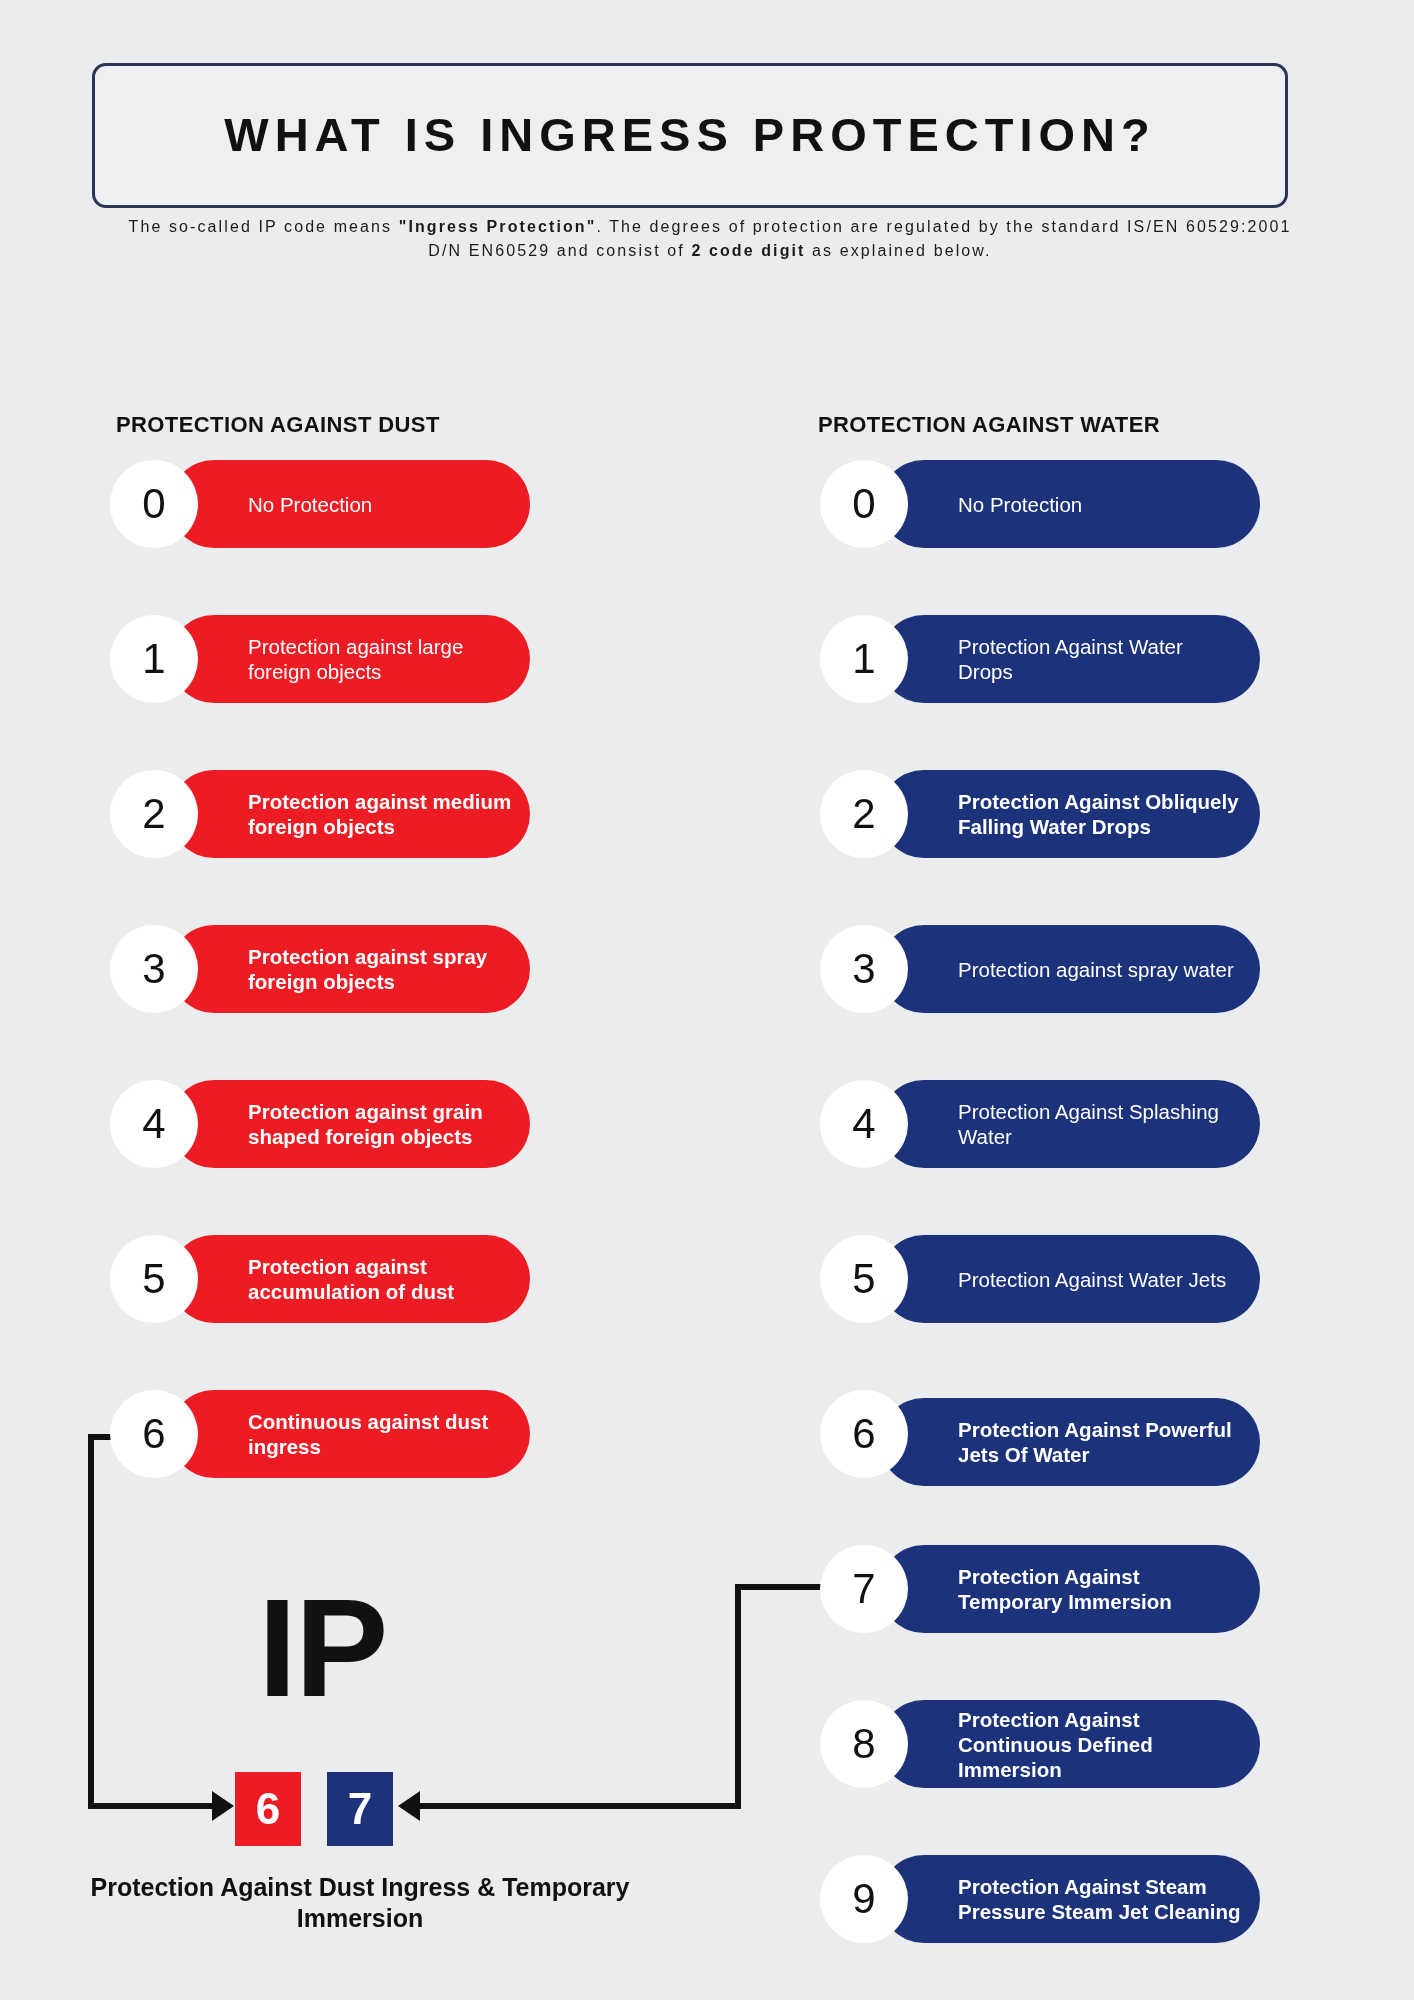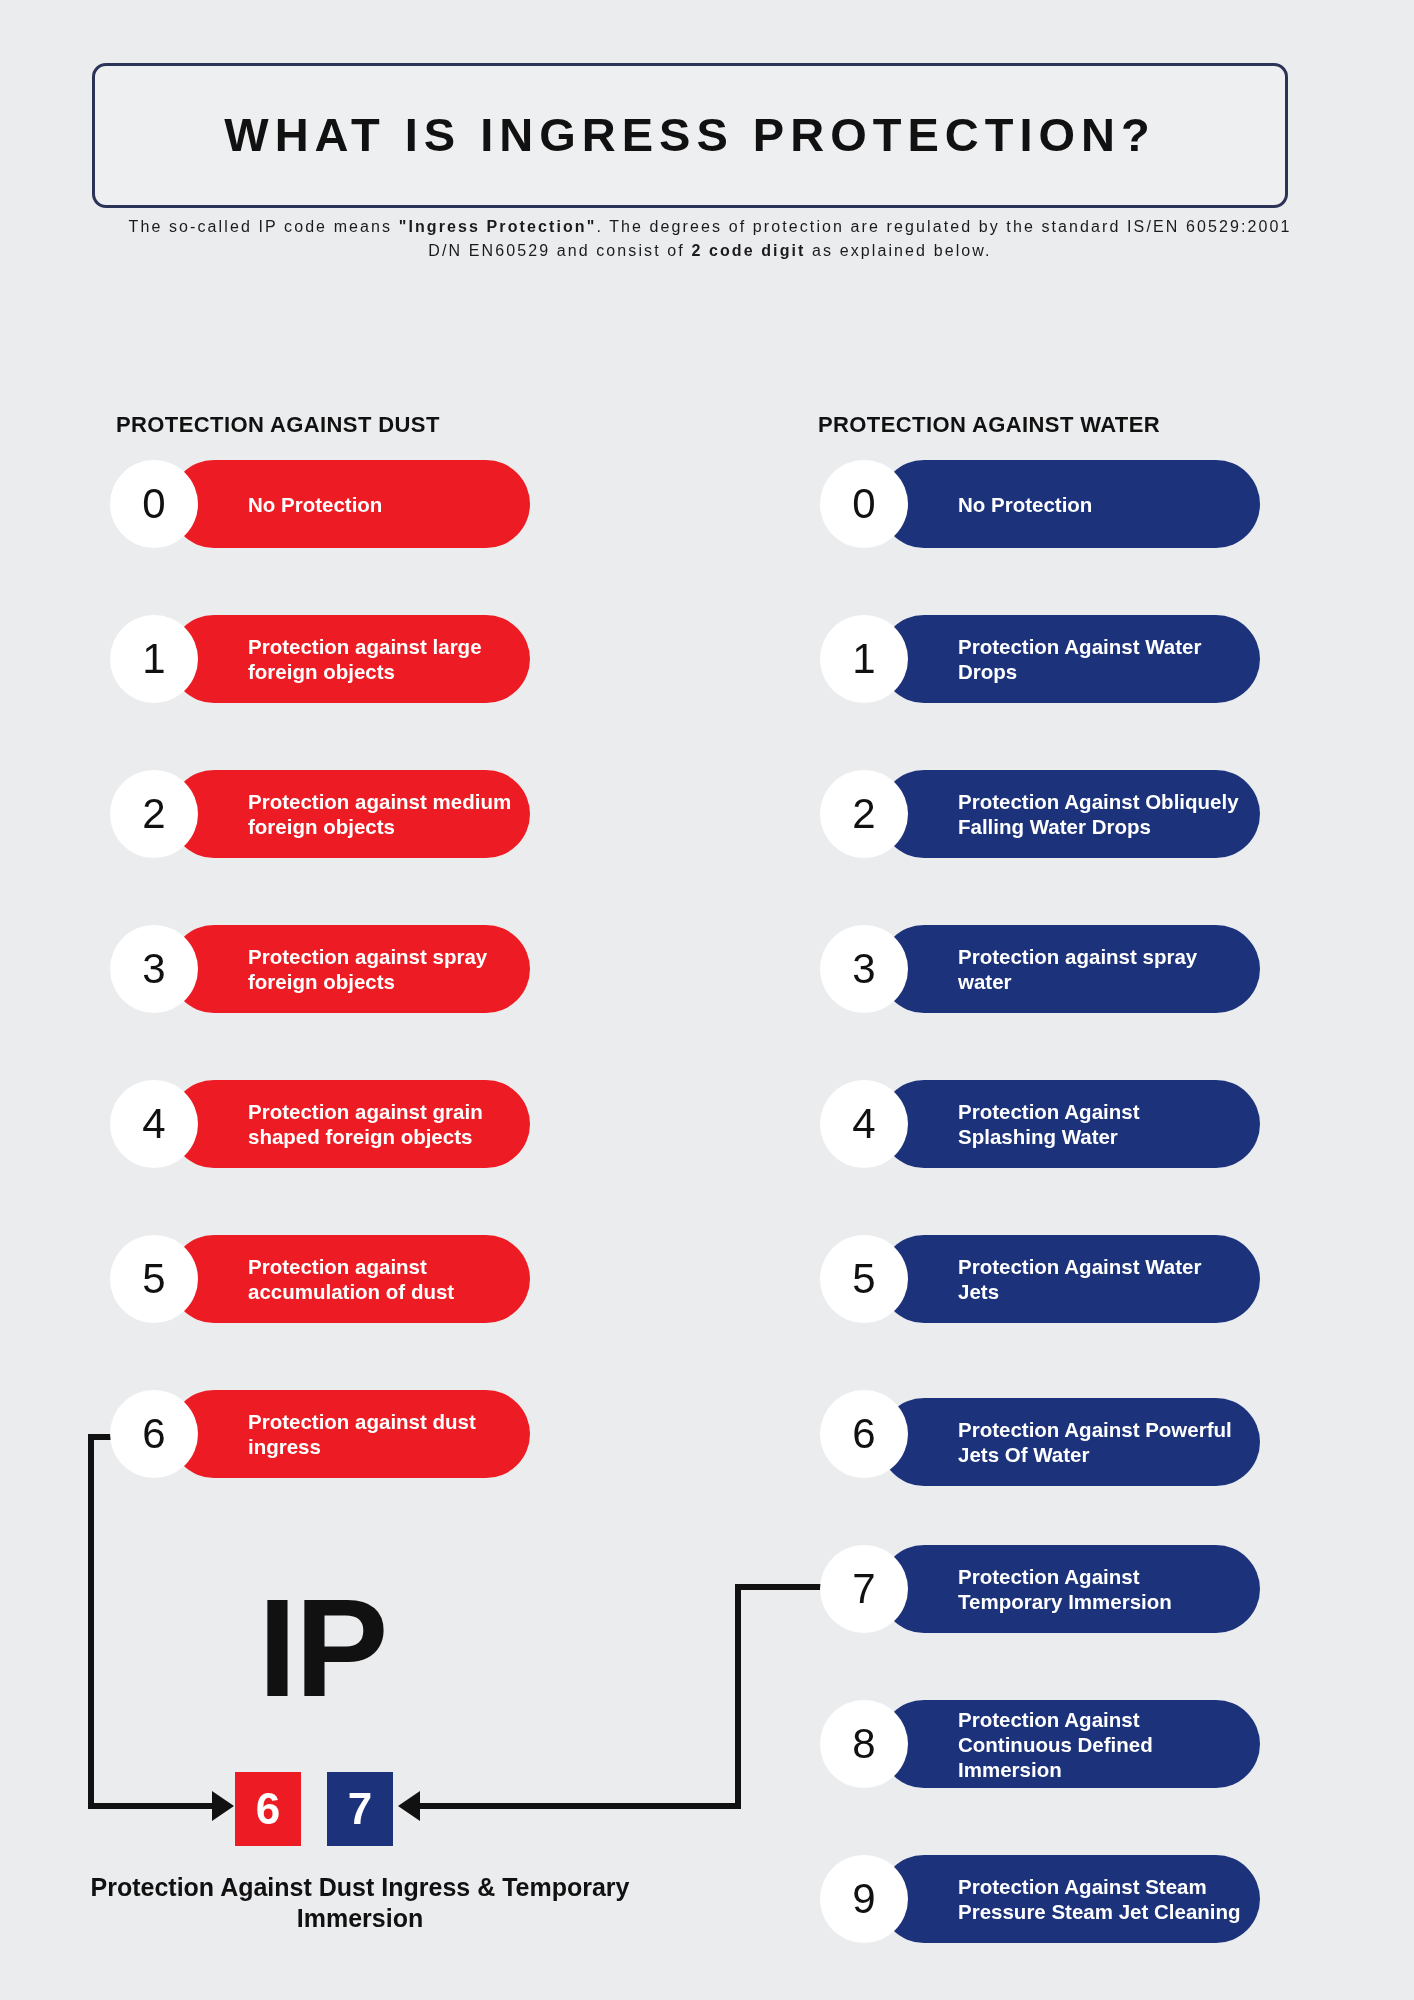--- a/index.html
+++ b/index.html
@@ -83,21 +83,21 @@
     box-sizing: border-box;
     padding-left: 78px;
     padding-right: 18px;
   }
   .pill-red  { background: #ed1c24; }
   .pill-blue { background: #1c337c; }
   .pill-label {
     color: #ffffff;
     font-size: 20.5px;
     line-height: 1.22;
-    font-weight: bold;
+    font-weight: normal;
   }
   .pill-label.bold { font-weight: bold; }
   .circle {
     position: absolute;
     left: 0;
     top: 0;
     width: 88px;
     height: 88px;
     border-radius: 50%;
     background: #ffffff;
@@ -234,21 +234,21 @@
 <div class="row" style="left:110px; top:1235px; width:420px;">
   <div class="pill pill-red" style="width:360px;">
     <div class="pill-label bold">Protection against accumulation of dust</div>
   </div>
   <div class="circle">
       <span>5</span>
     </div>
 </div>
 <div class="row" style="left:110px; top:1390px; width:420px;">
   <div class="pill pill-red" style="width:360px;">
-    <div class="pill-label bold">Protection against dust ingress</div>
+    <div class="pill-label bold">Continuous against dust ingress</div>
   </div>
   <div class="circle">
       <span>6</span>
     </div>
 </div>
 
 <div class="row" style="left:820px; top:460px; width:420px;">
   <div class="pill pill-blue" style="width:380px;">
     <div class="pill-label">No Protection</div>
   </div>

